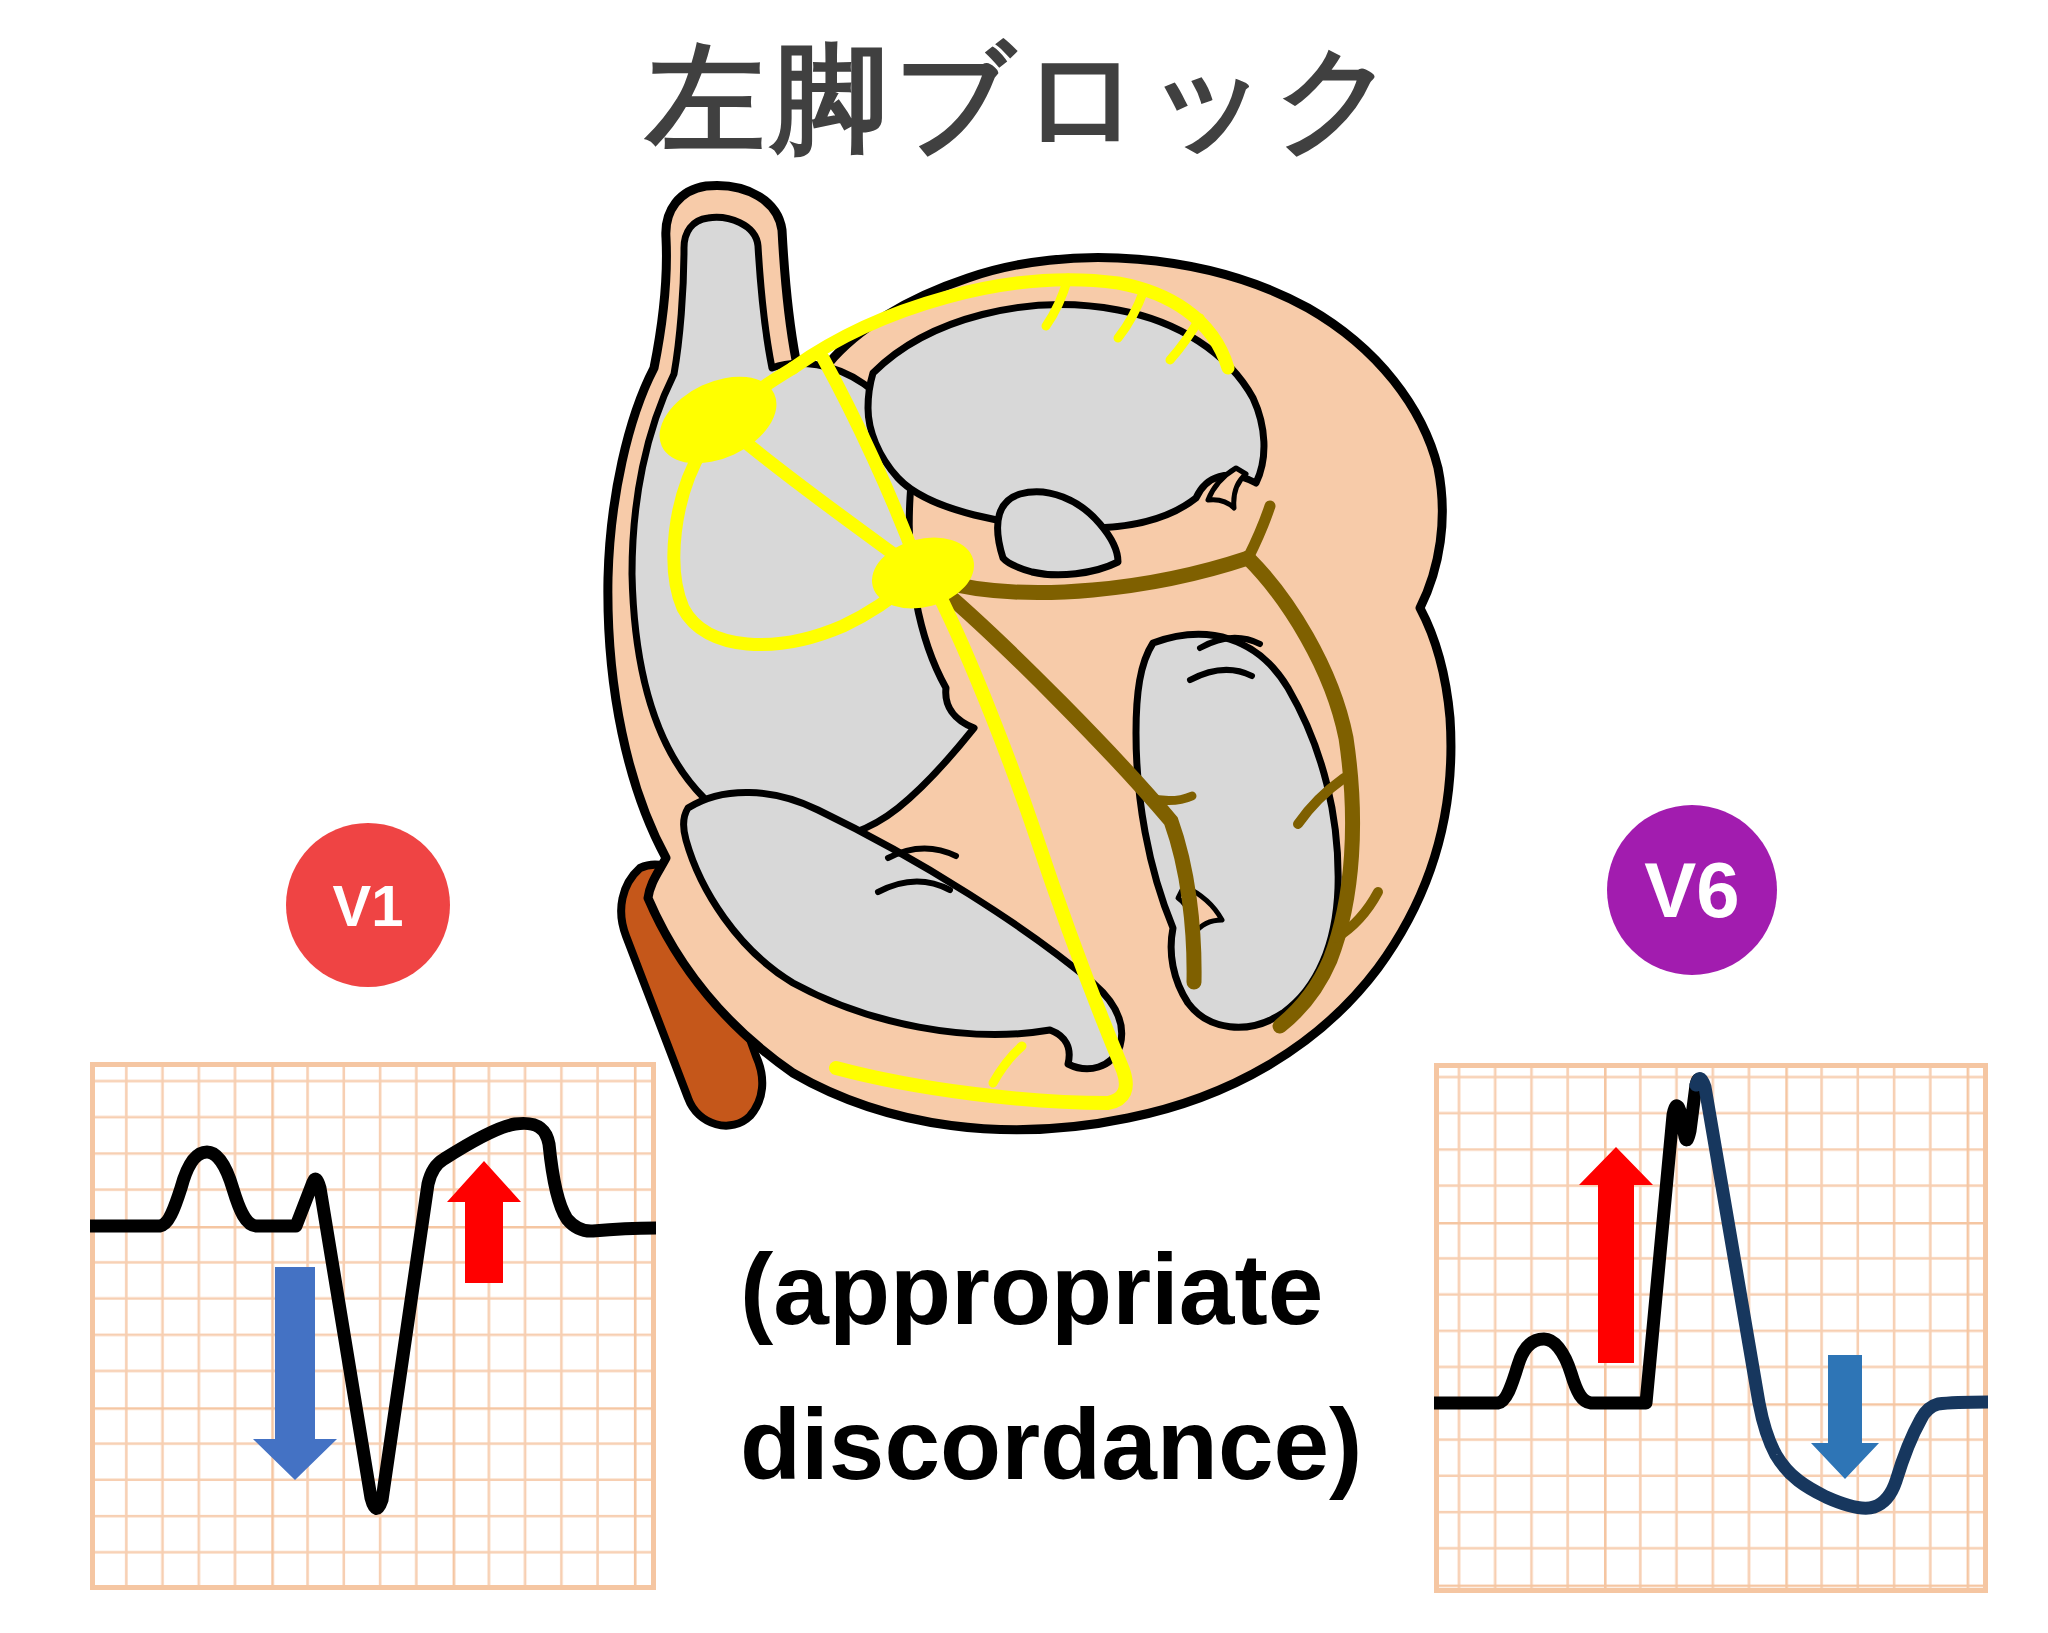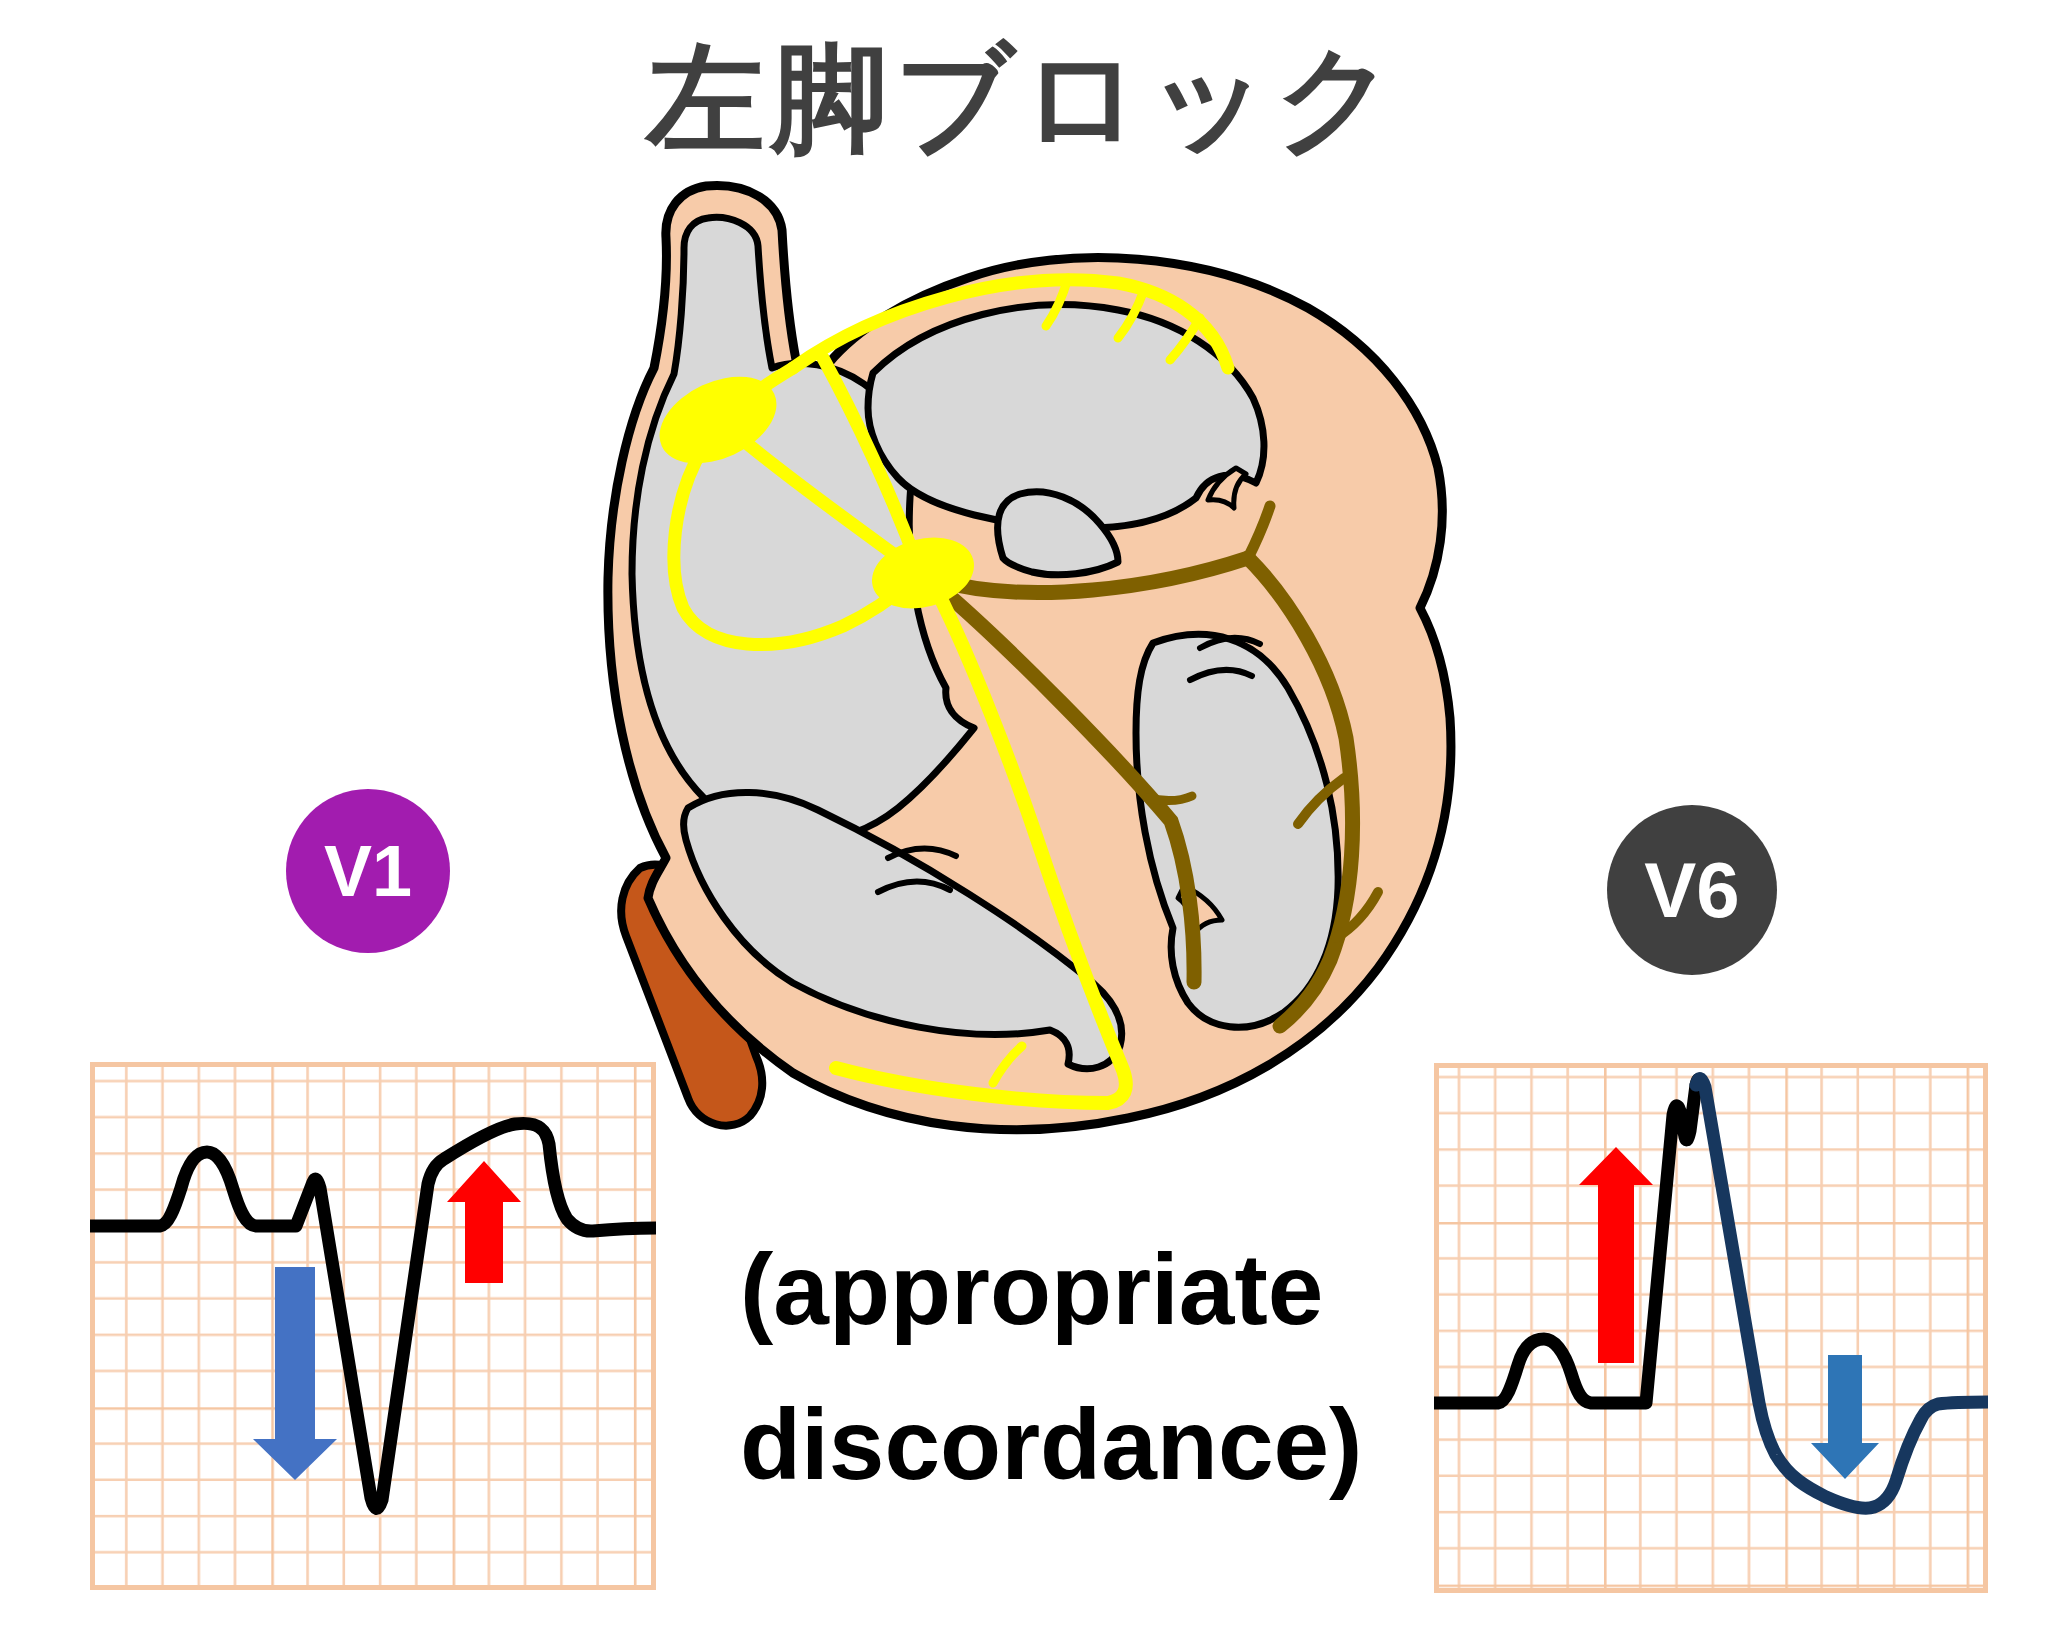--- a/index.html
+++ b/index.html
@@ -11,22 +11,22 @@
   .title{
     position:absolute;left:0;top:20px;width:100%;
     text-align:center;font-size:118px;font-weight:900;color:#404040;
     letter-spacing:6px;white-space:nowrap;
   }
   .badge{
     position:absolute;border-radius:50%;display:flex;
     align-items:center;justify-content:center;
     color:#ffffff;font-weight:800;
   }
-  .badge-v1{left:286px;top:789px;width:164px;height:164px;background:#a21caf;font-size:72px;}
-  .badge-v6{left:1607px;top:805px;width:170px;height:170px;background:#404040;font-size:78px;text-align:center;}
+  .badge-v1{left:286px;top:823px;width:164px;height:164px;background:#ef4444;font-size:58px;}
+  .badge-v6{left:1607px;top:805px;width:170px;height:170px;background:#a21caf;font-size:78px;text-align:center;}
   .caption{
     position:absolute;left:740px;top:1212px;
     font-size:100px;font-weight:800;color:#000;line-height:1.55;
     white-space:nowrap;
   }
   .caption .jp{letter-spacing:3px;}
   svg{position:absolute;display:block;}
   .heart-svg{left:588px;top:168px;}
   .ecg-left{left:90px;top:1062px;}
   .ecg-right{left:1434px;top:1063px;}

